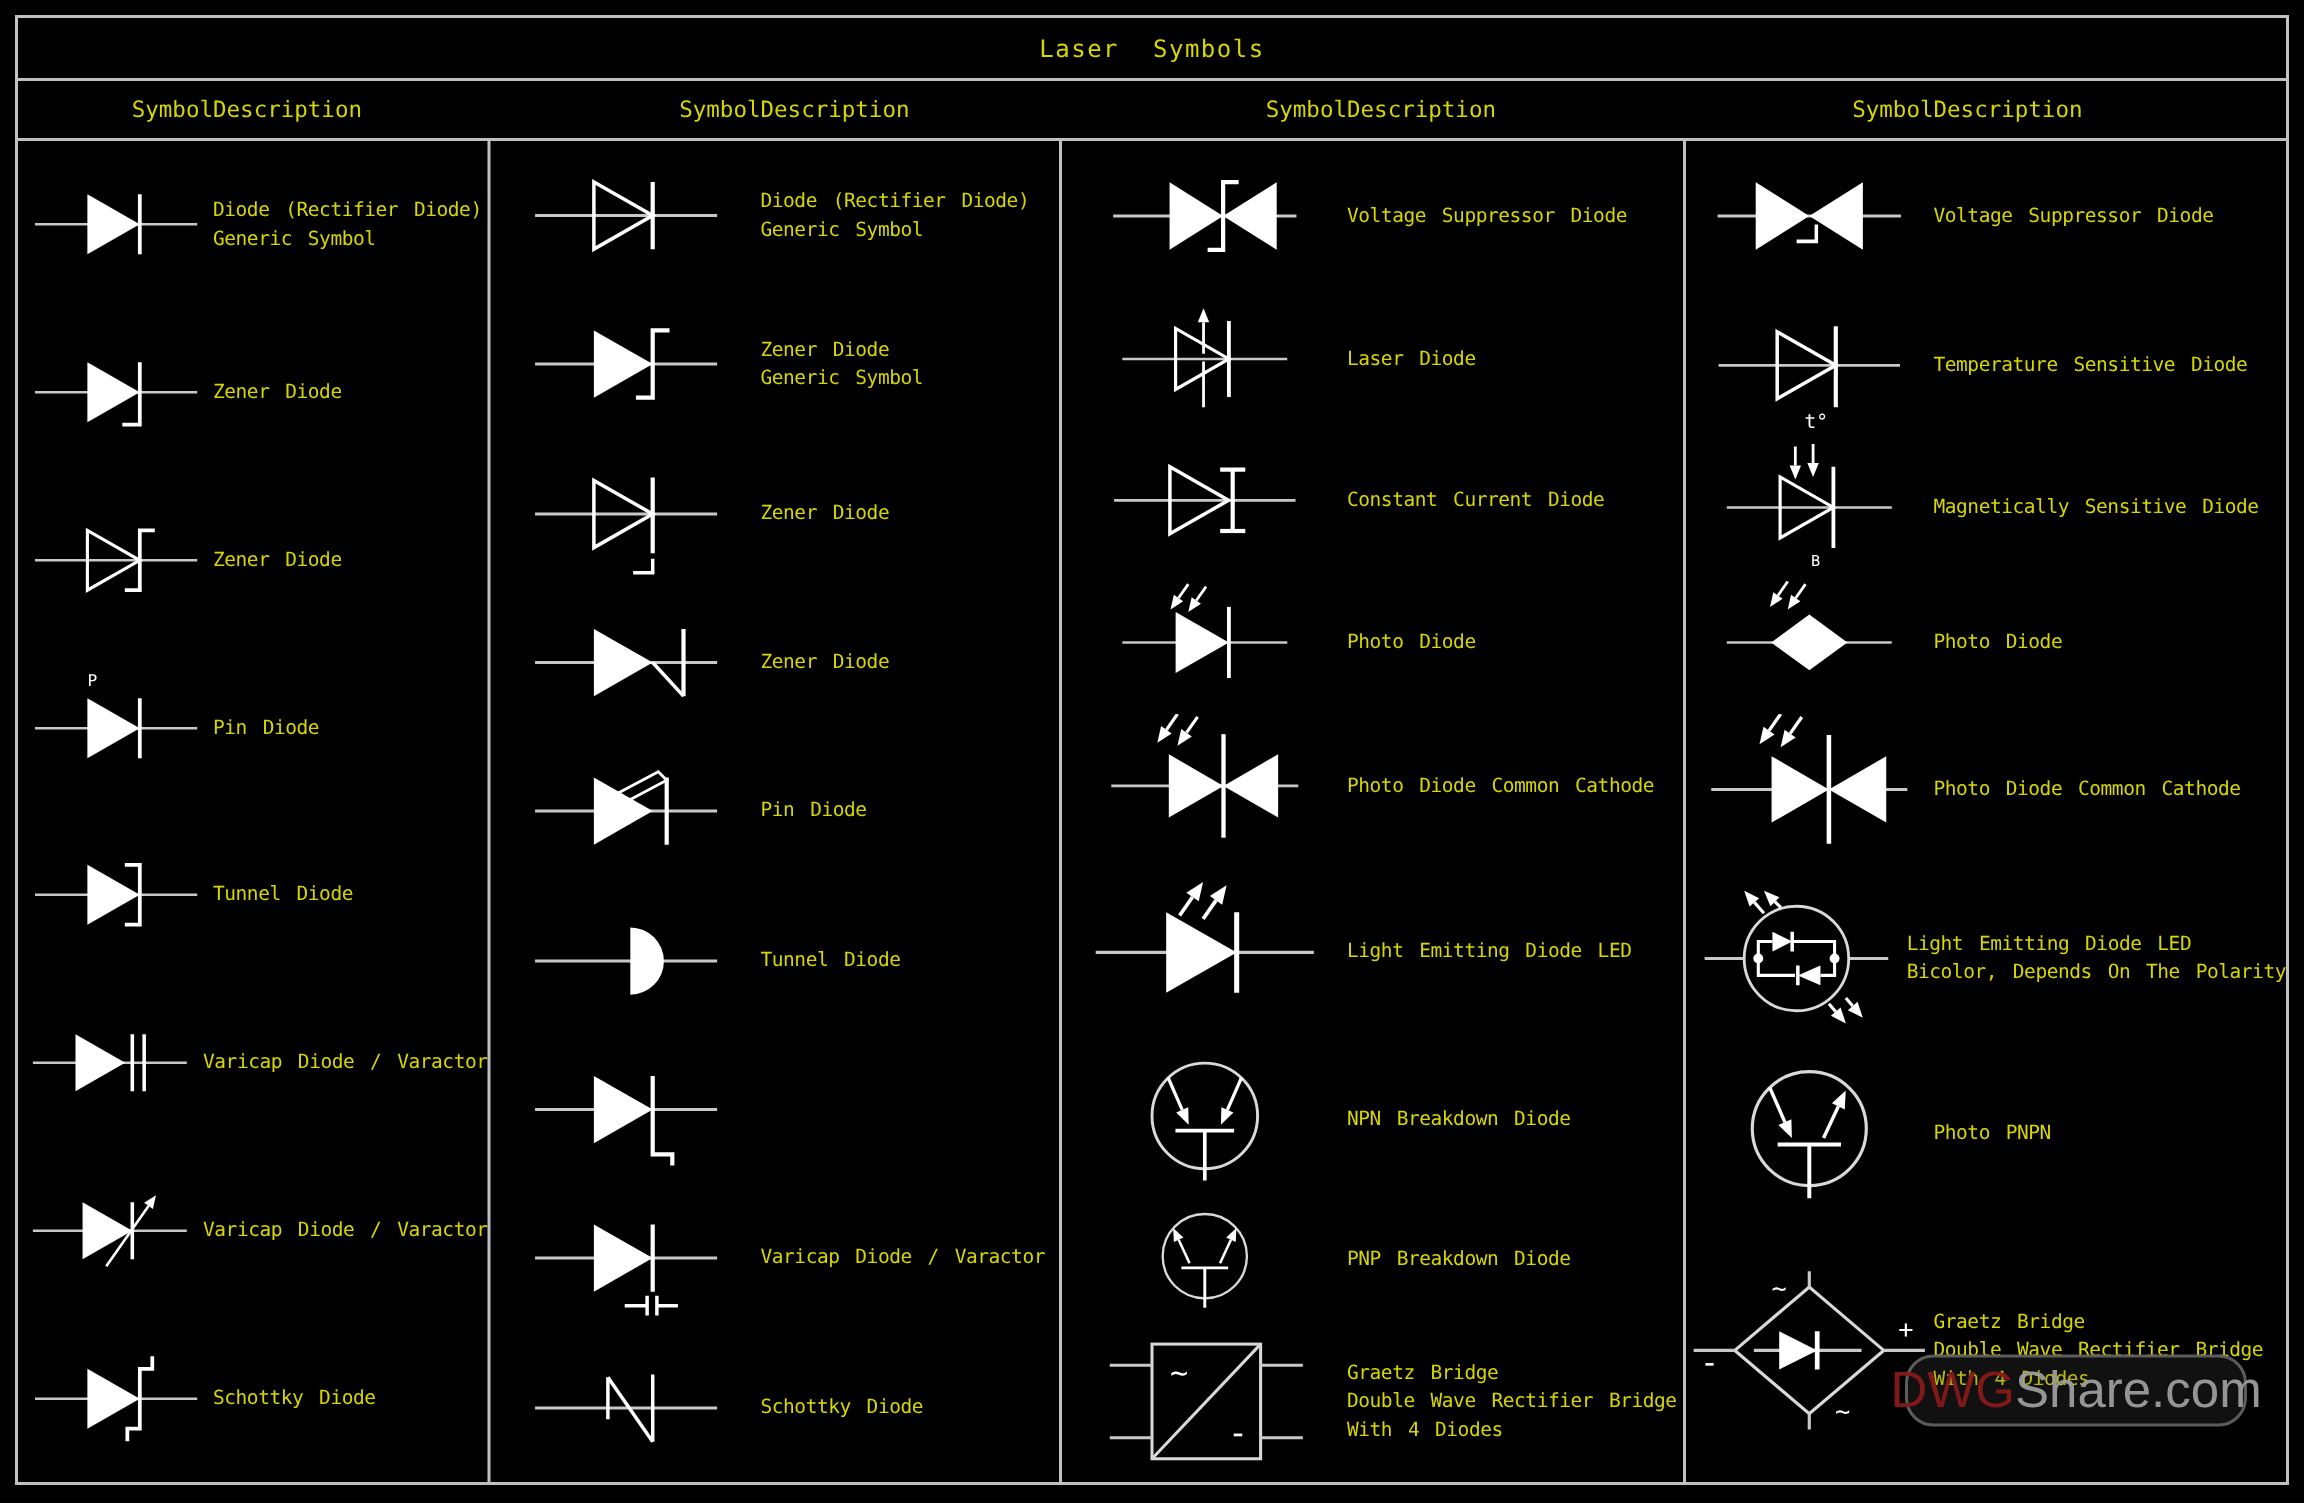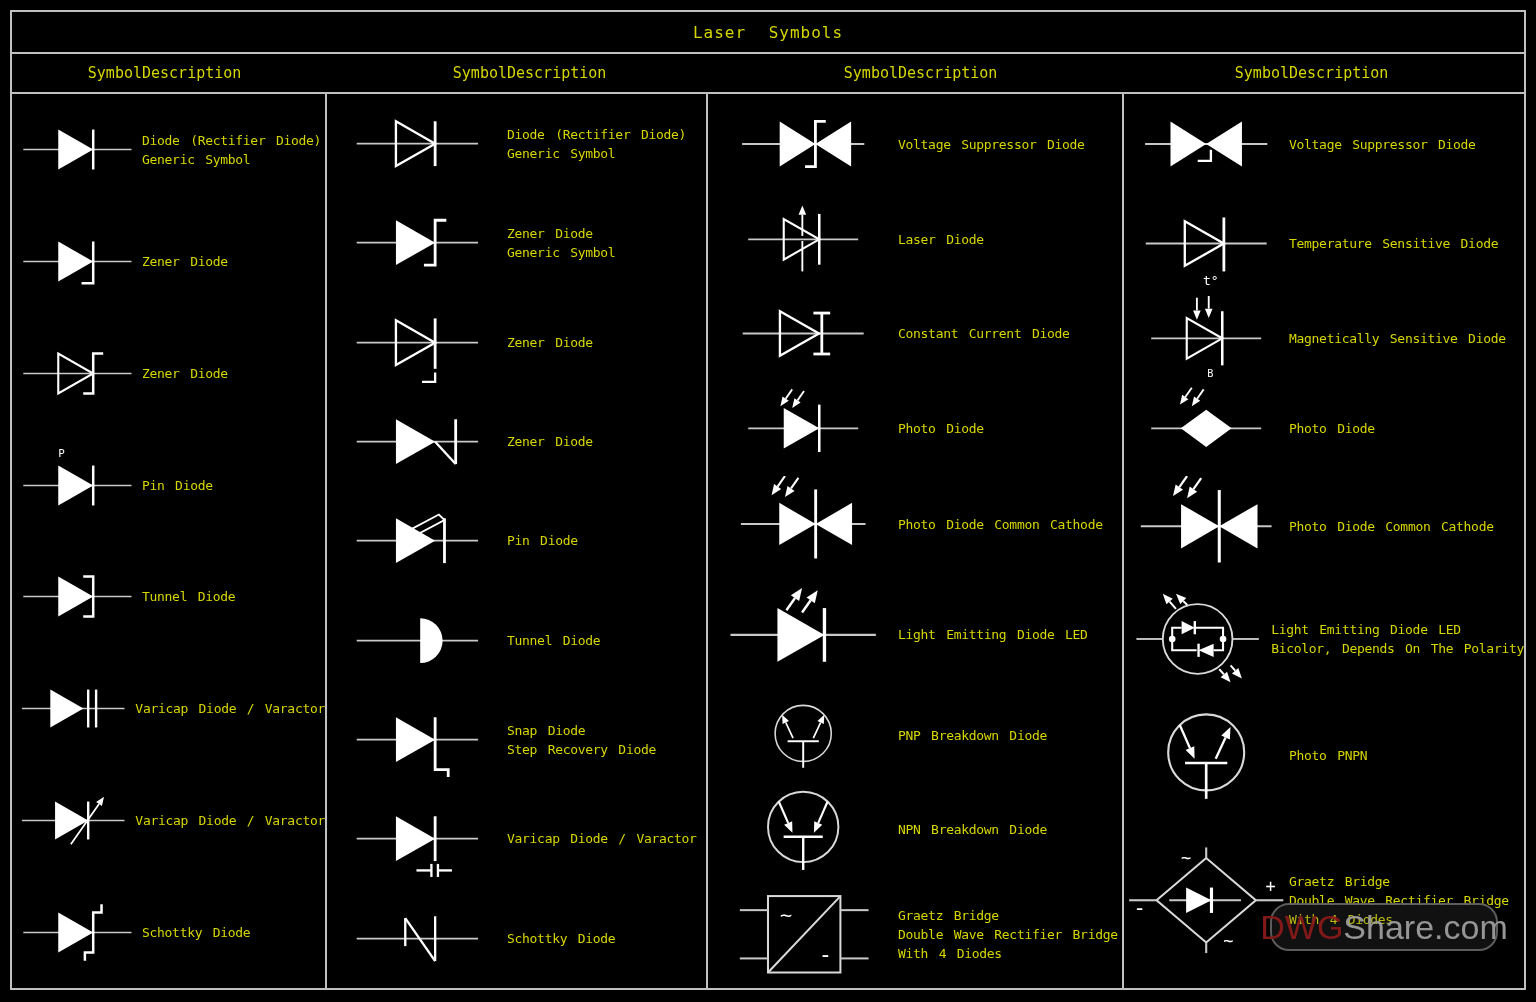--- a/index.html
+++ b/index.html
@@ -247,24 +247,20 @@
             </div>
           </div>
           <div class="row" style="flex: 1 1 0px;">
             <div class="sym" style="width: 180px;">
               <svg viewBox="0 0 150 100" preserveAspectRatio="xMidYMid meet">
                 <line x1="10" y1="50" x2="140" y2="50" stroke="#c8c8c8" stroke-width="2"></line>
                 <polygon points="52,26 52,74 94,50" fill="#ffffff"></polygon>
                 <polyline points="94,26 94,82 108,82 108,90" fill="none" stroke="#ffffff" stroke-width="3"></polyline>
               </svg>
             </div>
-            <div class="desc">
-              <div>Snap Diode</div>
-              <div>Step Recovery Diode</div>
-            </div>
           </div>
           <div class="row" style="flex: 1 1 0px;">
             <div class="sym" style="width: 180px;">
               <svg viewBox="0 0 150 100" preserveAspectRatio="xMidYMid meet">
                 <line x1="10" y1="50" x2="140" y2="50" stroke="#c8c8c8" stroke-width="2"></line>
                 <polygon points="52,26 52,74 94,50" fill="#ffffff"></polygon>
                 <line x1="94" y1="26" x2="94" y2="74" stroke="#ffffff" stroke-width="3"></line>
                 <line x1="74" y1="84" x2="90" y2="84" stroke="#ffffff" stroke-width="2.5"></line>
                 <line x1="90" y1="77" x2="90" y2="91" stroke="#ffffff" stroke-width="2.5"></line>
                 <line x1="97" y1="77" x2="97" y2="91" stroke="#ffffff" stroke-width="2.5"></line>
@@ -374,50 +370,50 @@
                 <line x1="60" y1="28" x2="67.69191421200338" y2="17.011551125709445" stroke="#ffffff" stroke-width="2.2"></line>
                 <polygon points="74,8 71.37845785433906,19.592131675344422 64.0053705696677,14.430970576074468" fill="#ffffff"></polygon>
                 <line x1="74" y1="30" x2="81.69191421200338" y2="19.011551125709445" stroke="#ffffff" stroke-width="2.2"></line>
                 <polygon points="88,10 85.37845785433906,21.592131675344422 78.0053705696677,16.43097057607447" fill="#ffffff"></polygon>
               </svg>
             </div>
             <div class="desc">
               <div>Light Emitting Diode LED</div>
             </div>
           </div>
+          <div class="row" style="height: 104px; flex: 0 0 auto;">
+            <div class="sym" style="width: 190px;">
+              <svg viewBox="0 0 150 100" preserveAspectRatio="xMidYMid meet">
+                <circle cx="75" cy="48" r="36" fill="none" stroke="#d9d9d9" stroke-width="2"></circle>
+                <line x1="55" y1="58" x2="95" y2="58" stroke="#ffffff" stroke-width="2.5"></line>
+                <line x1="75" y1="58" x2="75" y2="92" stroke="#ffffff" stroke-width="2.5"></line>
+                <line x1="50" y1="22" x2="59.59099282578322" y2="43.92226931607592" stroke="#ffffff" stroke-width="2.2"></line>
+                <polygon points="64,54 55.46828481872337,45.7259540691646 63.71370083284307,42.11858456298724" fill="#ffffff"></polygon>
+                <line x1="100" y1="22" x2="90.40900717421678" y2="43.92226931607592" stroke="#ffffff" stroke-width="2.2"></line>
+                <polygon points="86,54 86.28629916715693,42.11858456298724 94.53171518127664,45.7259540691646" fill="#ffffff"></polygon>
+              </svg>
+            </div>
+            <div class="desc">
+              <div>NPN Breakdown Diode</div>
+            </div>
+          </div>
           <div class="row" style="height: 83px; flex: 0 0 auto;">
             <div class="sym" style="width: 190px;">
               <svg viewBox="0 0 150 100" preserveAspectRatio="xMidYMid meet">
                 <circle cx="75" cy="48" r="36" fill="none" stroke="#d9d9d9" stroke-width="2"></circle>
                 <line x1="55" y1="58" x2="95" y2="58" stroke="#ffffff" stroke-width="2.5"></line>
                 <line x1="75" y1="58" x2="75" y2="92" stroke="#ffffff" stroke-width="2.5"></line>
                 <line x1="62" y1="54" x2="52.651740118642365" y2="33.968014539947916" stroke="#ffffff" stroke-width="2.2"></line>
                 <polygon points="48,24 56.72956424862106,32.06502994595786 48.57391598866367,35.87099913393797" fill="#ffffff"></polygon>
                 <line x1="88" y1="54" x2="97.34825988135763" y2="33.968014539947916" stroke="#ffffff" stroke-width="2.2"></line>
                 <polygon points="102,24 101.42608401133633,35.87099913393797 93.27043575137894,32.06502994595786" fill="#ffffff"></polygon>
               </svg>
             </div>
             <div class="desc">
               <div>PNP Breakdown Diode</div>
-            </div>
-          </div>
-          <div class="row" style="height: 104px; flex: 0 0 auto;">
-            <div class="sym" style="width: 190px;">
-              <svg viewBox="0 0 150 100" preserveAspectRatio="xMidYMid meet">
-                <circle cx="75" cy="48" r="36" fill="none" stroke="#d9d9d9" stroke-width="2"></circle>
-                <line x1="55" y1="58" x2="95" y2="58" stroke="#ffffff" stroke-width="2.5"></line>
-                <line x1="75" y1="58" x2="75" y2="92" stroke="#ffffff" stroke-width="2.5"></line>
-                <line x1="50" y1="22" x2="59.59099282578322" y2="43.92226931607592" stroke="#ffffff" stroke-width="2.2"></line>
-                <polygon points="64,54 55.46828481872337,45.7259540691646 63.71370083284307,42.11858456298724" fill="#ffffff"></polygon>
-                <line x1="100" y1="22" x2="90.40900717421678" y2="43.92226931607592" stroke="#ffffff" stroke-width="2.2"></line>
-                <polygon points="86,54 86.28629916715693,42.11858456298724 94.53171518127664,45.7259540691646" fill="#ffffff"></polygon>
-              </svg>
-            </div>
-            <div class="desc">
-              <div>NPN Breakdown Diode</div>
             </div>
           </div>
           <div class="row" style="height: 107px; flex: 0 0 auto;">
             <div class="sym" style="width: 190px;">
               <svg viewBox="0 0 150 100" preserveAspectRatio="xMidYMid meet">
                 <rect x="40" y="12" width="72" height="76" fill="none" stroke="#d9d9d9" stroke-width="2"></rect>
                 <line x1="12" y1="26" x2="40" y2="26" stroke="#c8c8c8" stroke-width="2"></line>
                 <line x1="12" y1="74" x2="40" y2="74" stroke="#c8c8c8" stroke-width="2"></line>
                 <line x1="112" y1="26" x2="140" y2="26" stroke="#c8c8c8" stroke-width="2"></line>
                 <line x1="112" y1="74" x2="140" y2="74" stroke="#c8c8c8" stroke-width="2"></line>

